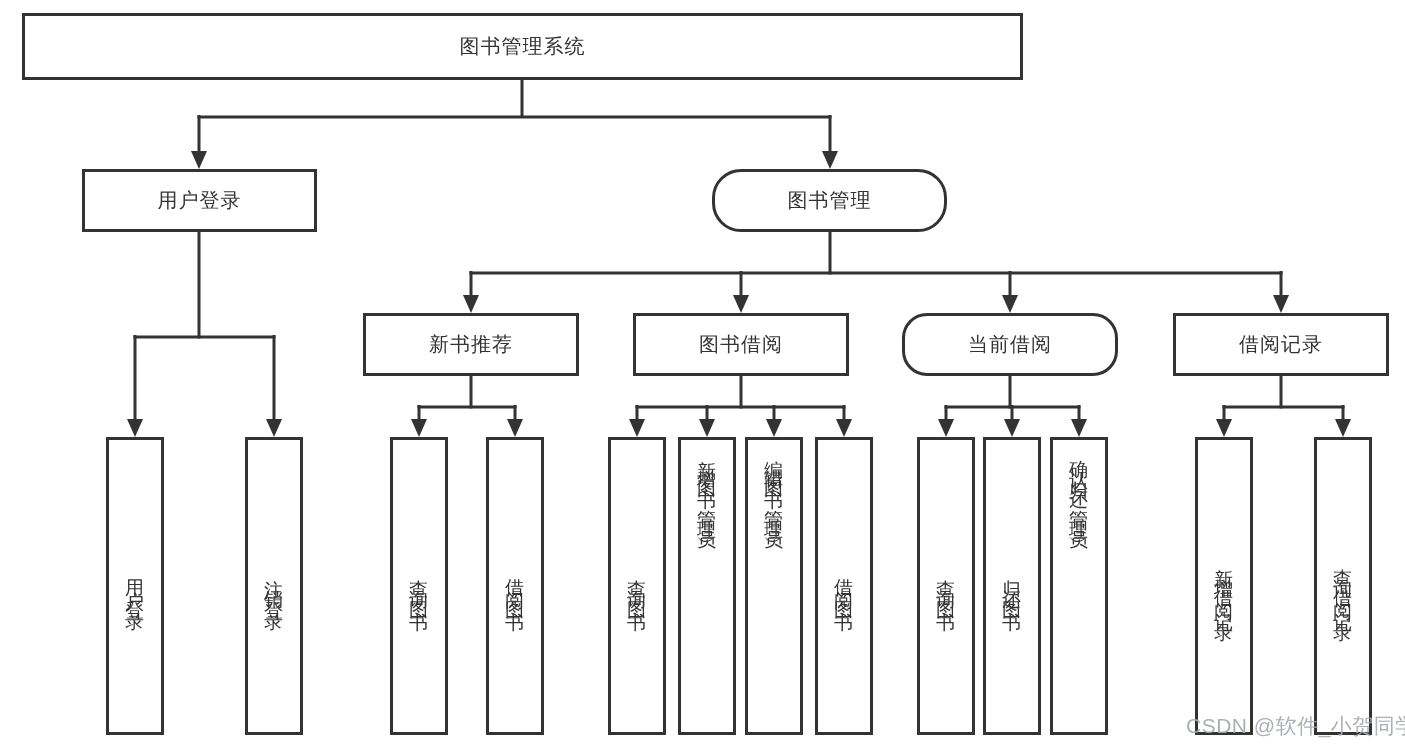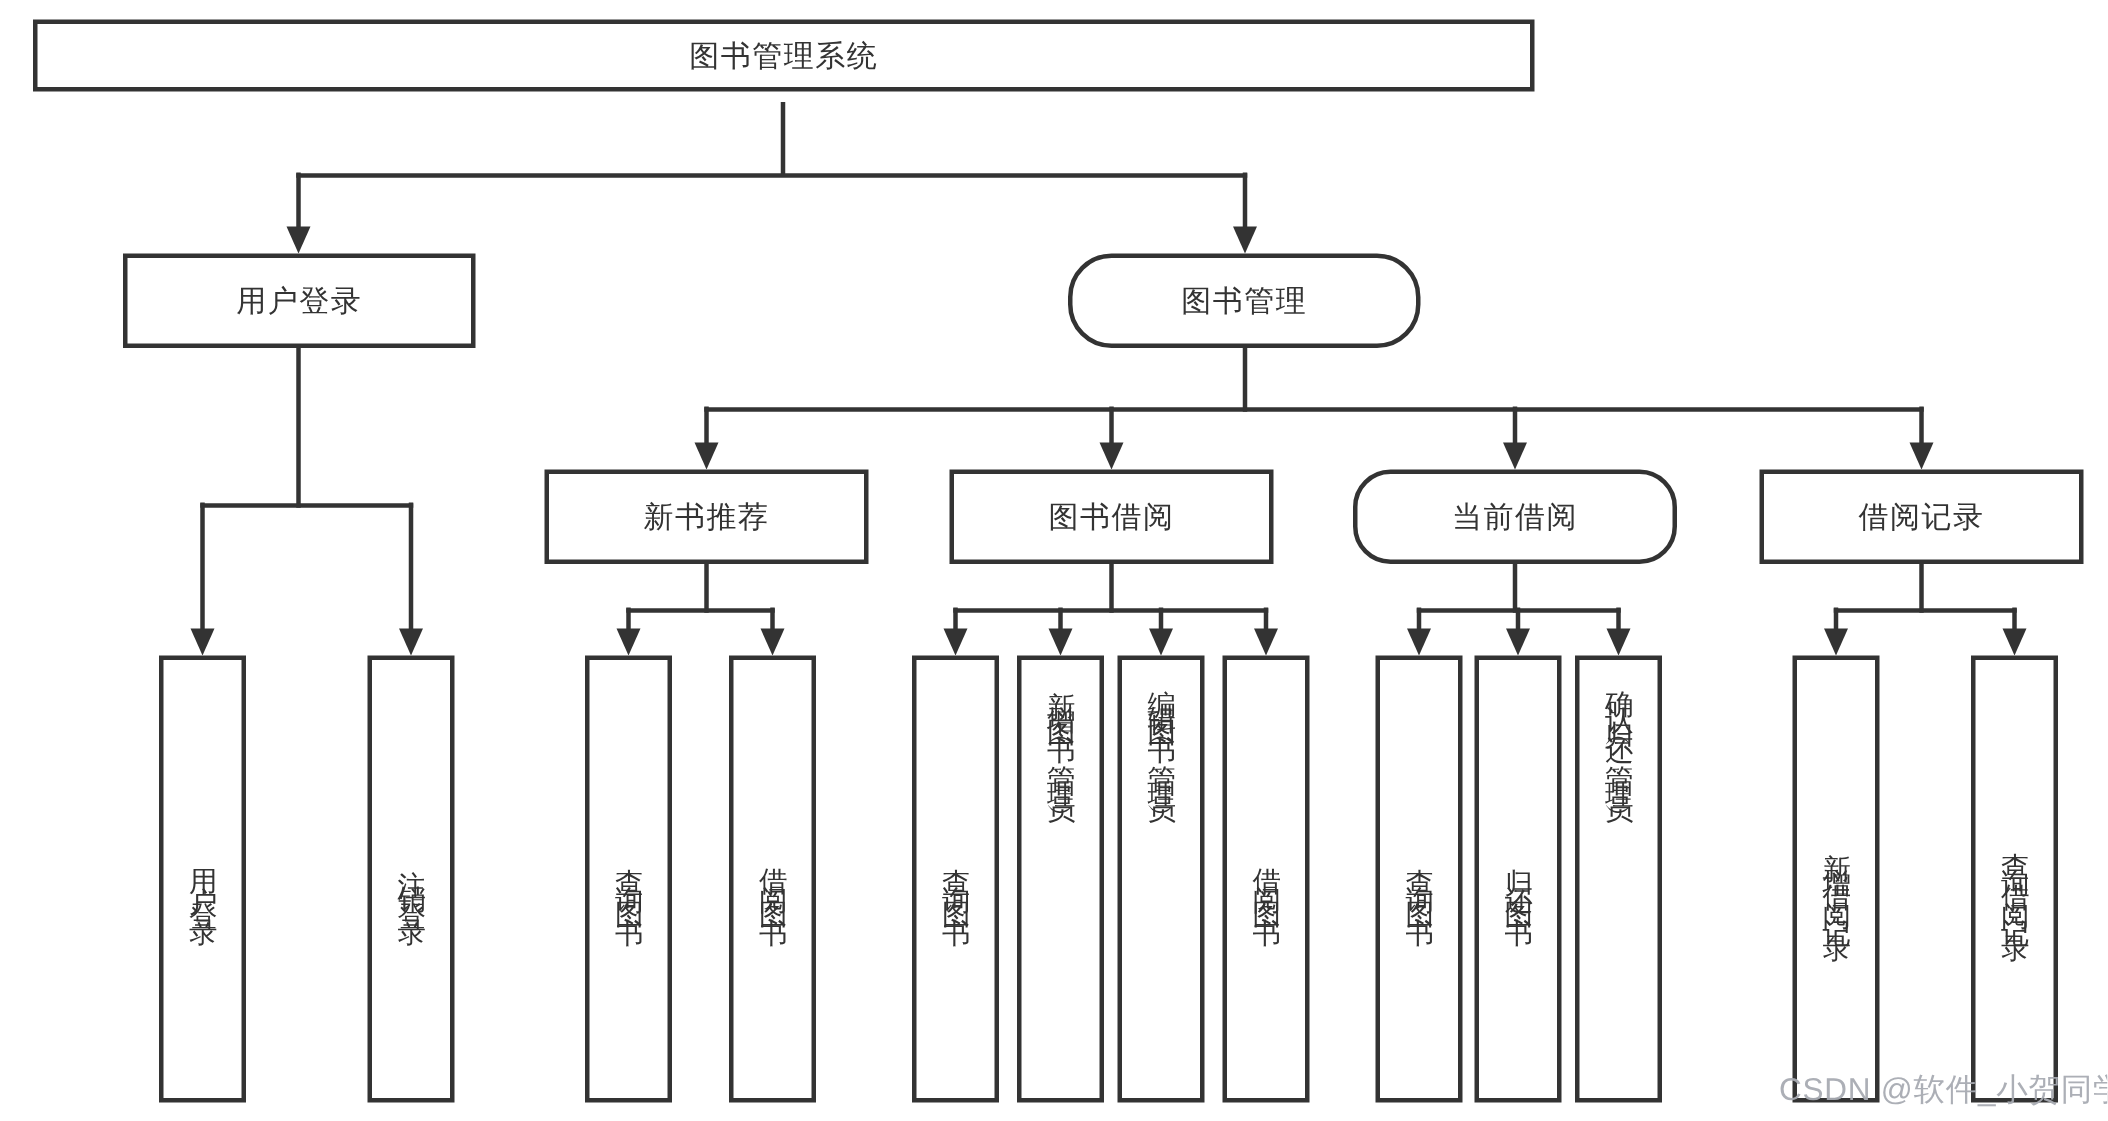--- a/index.html
+++ b/index.html
@@ -84,21 +84,21 @@
       <polygon points="766,419 782,419 774,437"></polygon>
       <polygon points="836,419 852,419 844,437"></polygon>
       <polygon points="938,419 954,419 946,437"></polygon>
       <polygon points="1004,419 1020,419 1012,437"></polygon>
       <polygon points="1071,419 1087,419 1079,437"></polygon>
       <polygon points="1216,419 1232,419 1224,437"></polygon>
       <polygon points="1335,419 1351,419 1343,437"></polygon>
     </g>
   </svg>
 
-  <div class="box hbox" style="left:22px;top:13px;width:1001px;height:48px;">
+  <div class="box hbox" style="left:22px;top:13px;width:1001px;height:67px;">
     <span>图书管理系统</span>
   </div>
 
   <div class="box hbox" style="left:82px;top:169px;width:235px;height:63px;">
     <span>用户登录</span>
   </div>
   <div class="box hbox" style="left:712px;top:169px;width:235px;height:63px;border-radius:29px;">
     <span>图书管理</span>
   </div>
 

